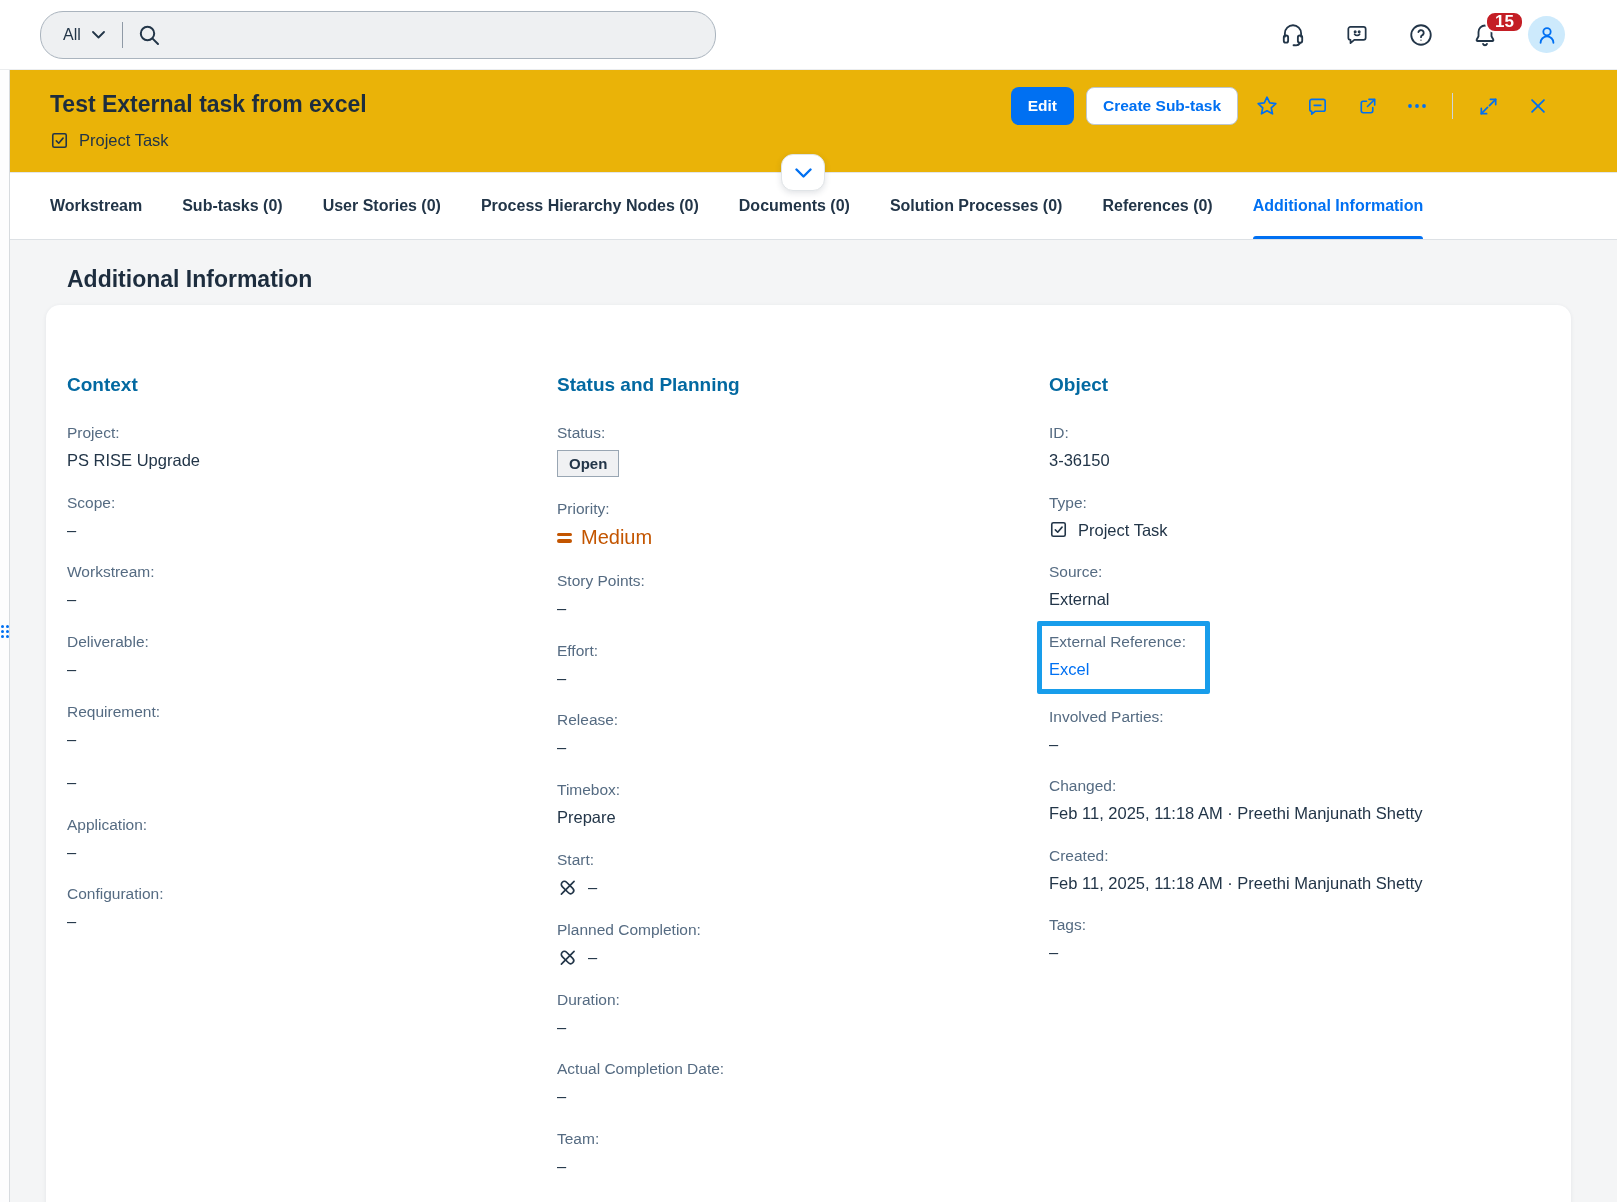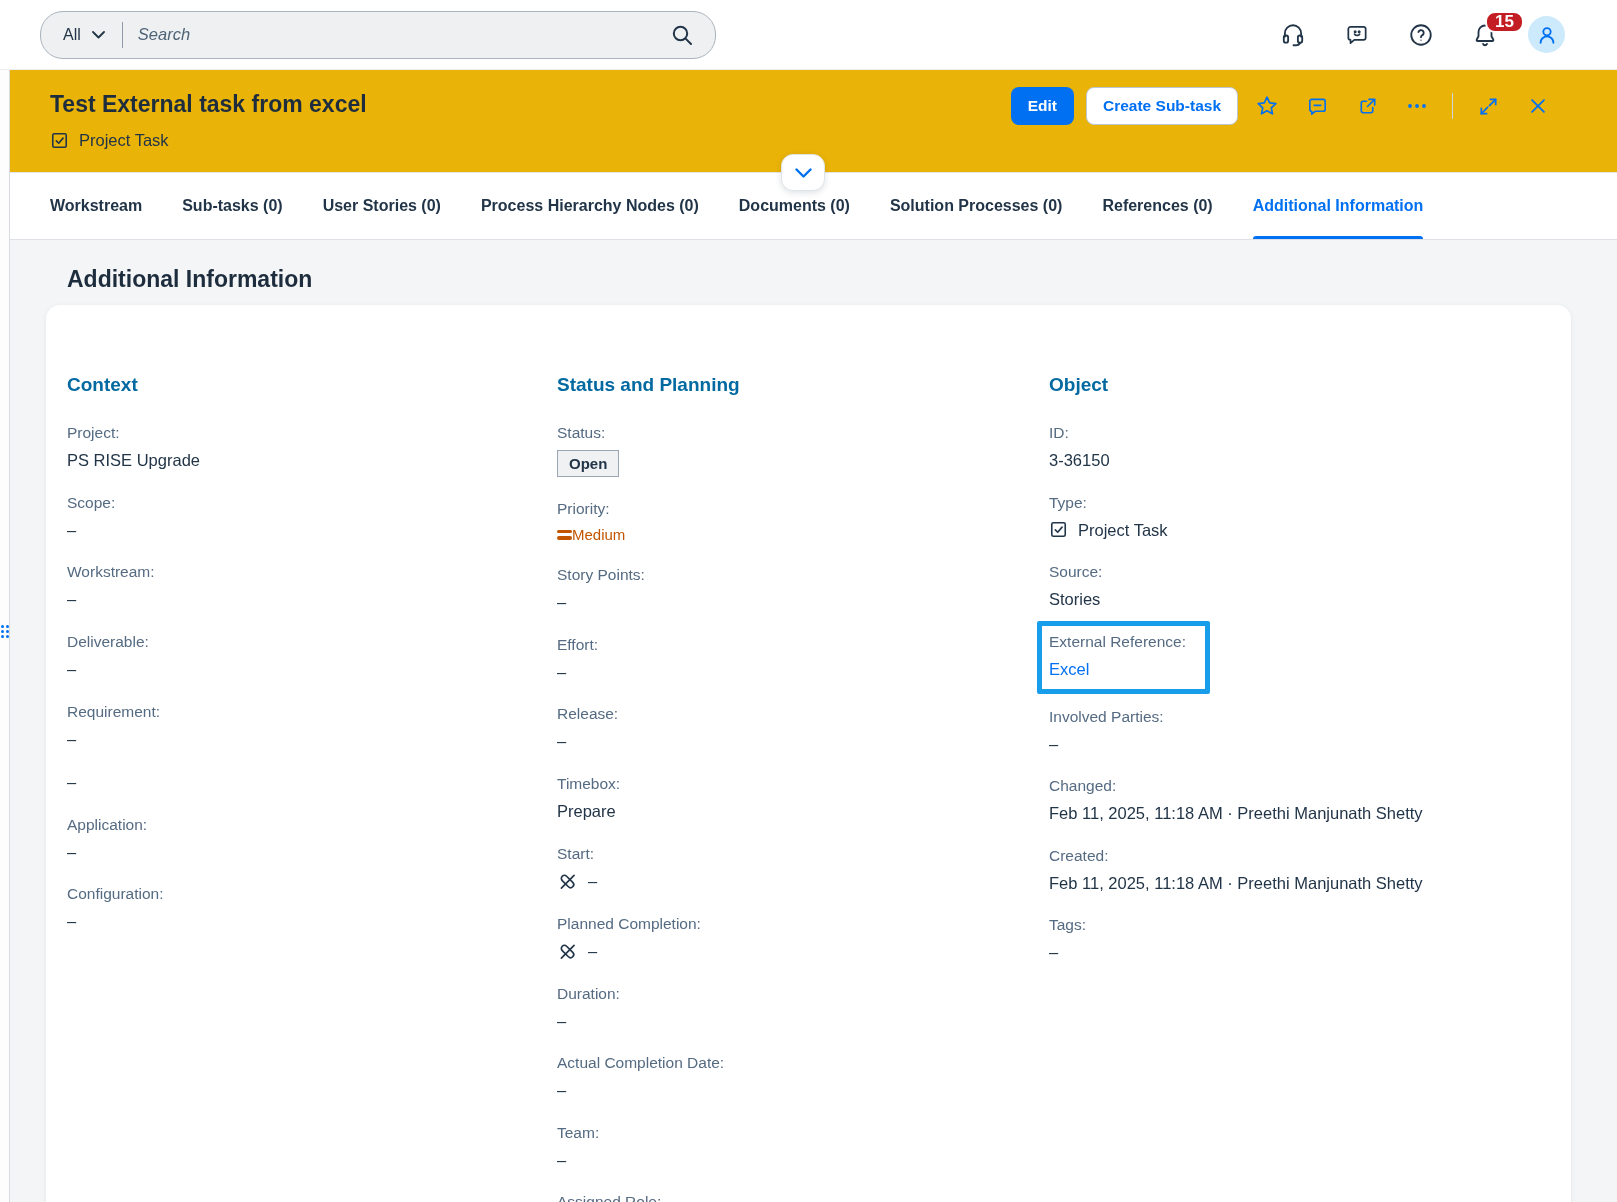--- a/index.html
+++ b/index.html
@@ -109,21 +109,21 @@
   .cols { display:grid; grid-template-columns:490px 492px auto; }
   .section-title { font-size:19px; font-weight:bold; color:#0369a1; margin-bottom:28px;margin-top:32px; }
   .field { margin-bottom:23px; }
   .field-label { font-size:15.5px; color:#556b82; margin-bottom:8px; }
   .field-value { font-size:16.5px; color:#223548; line-height:1.25; }
   .value-row { display:flex; align-items:center; gap:10px; }
   .status-badge {
     display:inline-block; background:#f0f1f3; border:1px solid #99a6b3; border-radius:0;
     padding:4px 11px; font-size:15px; font-weight:bold; color:#223548;
   }
-  .priority-medium { color:#c35500; font-size:15px; display:flex; align-items:center; }
+  .priority-medium { color:#c35500; font-size:20px; display:flex; align-items:center; gap:9px; }
   .prio-icon { display:flex; flex-direction:column; gap:3px; }
   .prio-icon i { width:15px; height:3.5px; border-radius:2px; background:#c35500; }
   .link { color:#0070f2; cursor:pointer; }
   .highlight-box {
     width:fit-content; border:5px solid #189deb; border-radius:2px;
     padding:7px 19px 9px 7px; margin:-12px 16px 14px -12px;
   }
   .highlight-box .field { margin-bottom:0; }
   .unlink-icon { color:#223548; flex:none; }
 </style>
@@ -132,21 +132,20 @@
 
 <header class="shell">
   <div class="search-pill">
     <span class="scope">
       <span>All</span>
       <svg width="13" height="8" viewBox="0 0 13 8">
           <path d="M1 1l5.5 5.5L12 1" fill="none" stroke="currentColor" stroke-width="1.8" stroke-linecap="round" stroke-linejoin="round"></path>
         </svg>
     </span>
     <span class="pill-sep"></span>
-    <span class="search-ph">Search</span>
     <span class="mag">
       <svg width="22" height="22" viewBox="0 0 22 22">
           <circle cx="9.5" cy="9.5" r="6.7" fill="none" stroke="currentColor" stroke-width="2"></circle>
           <path d="M14.6 14.6L20 20" stroke="currentColor" stroke-width="2" stroke-linecap="round"></path>
         </svg>
     </span>
   </div>
 
   <div class="shell-icons">
     <button class="shell-icon">
@@ -404,21 +403,21 @@
             <div class="field-value value-row">
               <svg width="19" height="19" viewBox="0 0 24 24" fill="none" stroke="#223548" stroke-width="2" stroke-linecap="round" stroke-linejoin="round">
                   <rect x="3.5" y="3.5" width="17" height="17" rx="2"></rect>
                   <path d="M8 12.5l3 3 5.5-6.5"></path>
                 </svg>
               <span>Project Task</span>
             </div>
           </div>
           <div class="field">
             <div class="field-label">Source:</div>
-            <div class="field-value">Stories</div>
+            <div class="field-value">External</div>
           </div>
 
           <div class="highlight-box">
             <div class="field">
               <div class="field-label">External Reference:</div>
               <div class="field-value"><span class="link">Excel</span></div>
             </div>
           </div>
 
           <div class="field">

